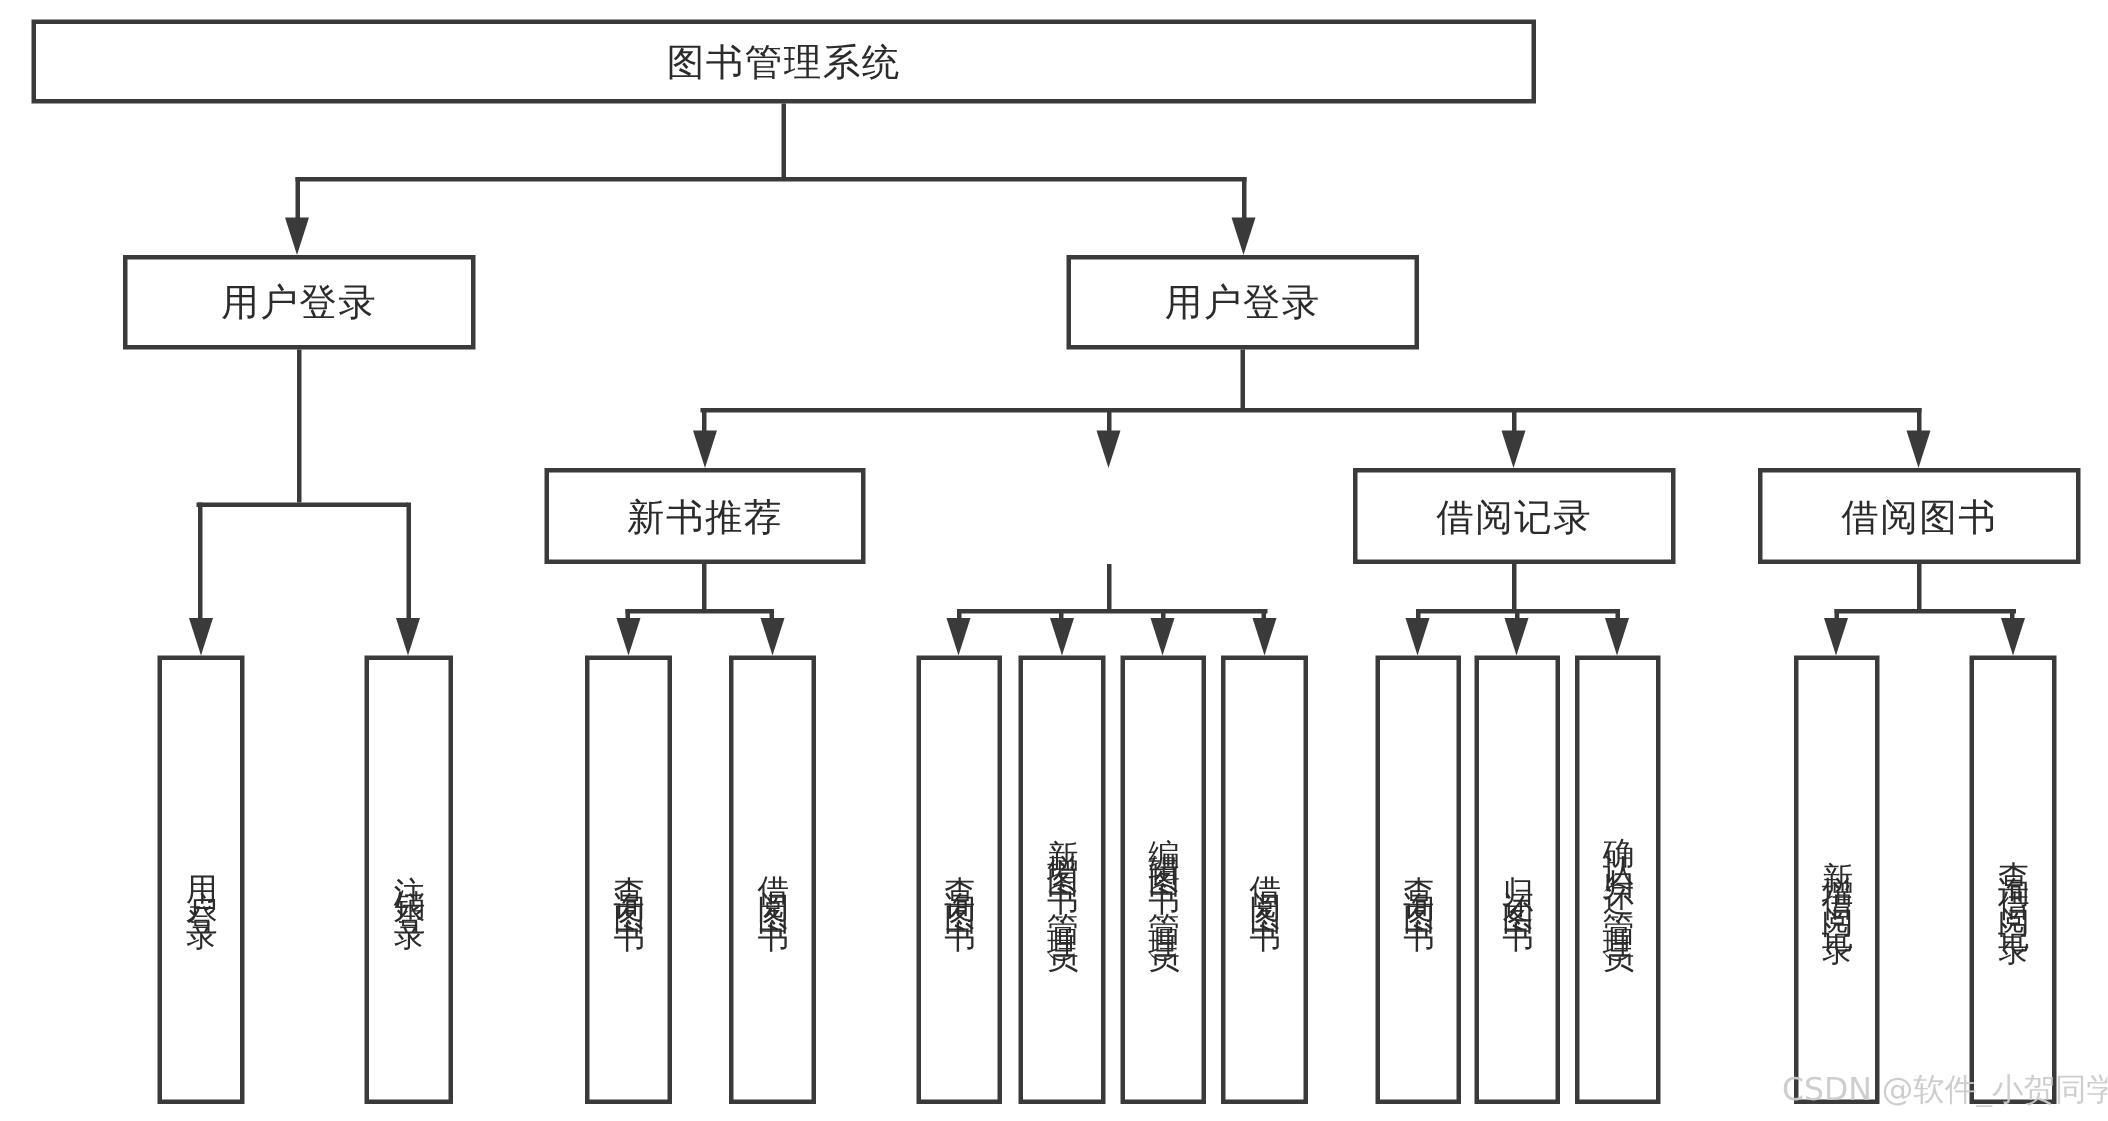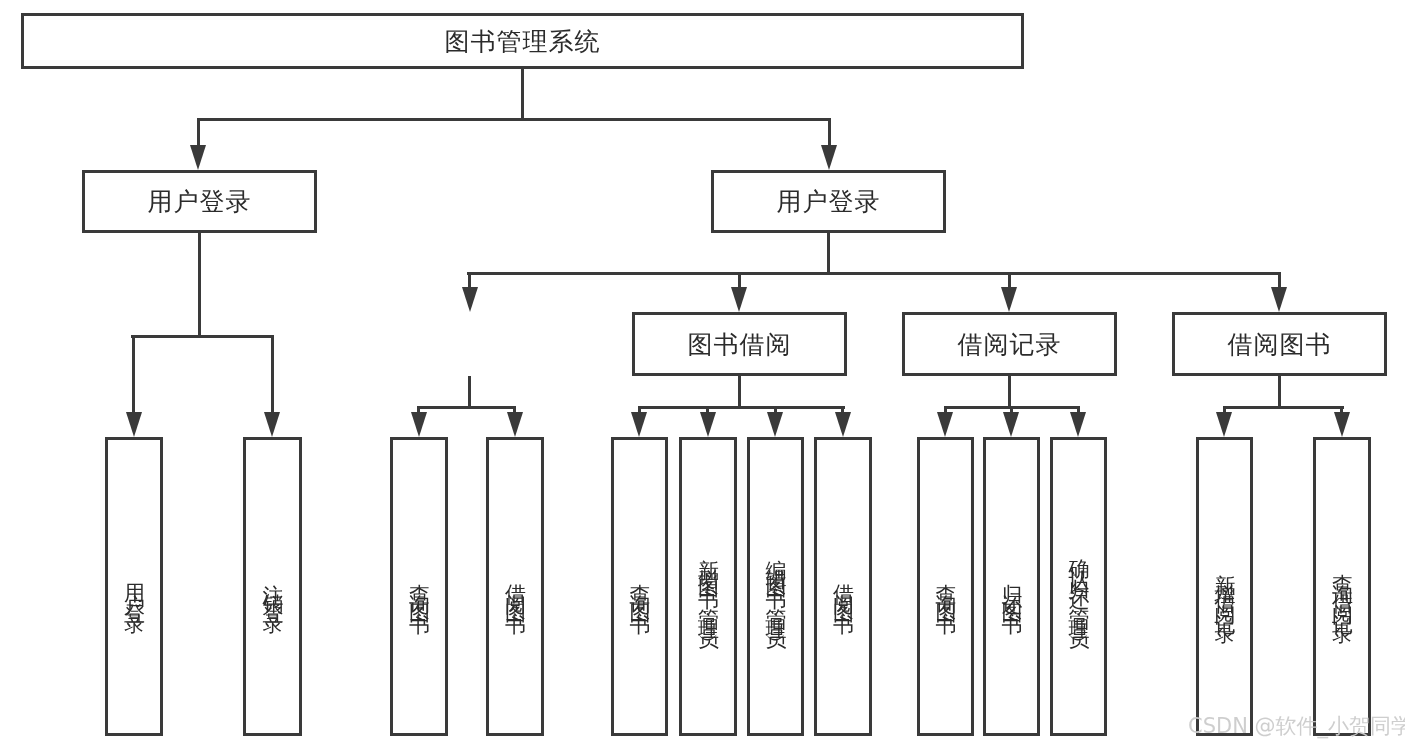--- a/index.html
+++ b/index.html
@@ -48,22 +48,22 @@
     <span>图书管理系统</span>
   </div>
 
   <div class="node h" style="left:82px;top:170px;width:235px;height:63px;">
     <span>用户登录</span>
   </div>
   <div class="node h" style="left:711px;top:170px;width:235px;height:63px;">
     <span>用户登录</span>
   </div>
 
-  <div class="node h" style="left:632px;top:312px;width:215px;height:64px;">
-    <span>图书借阅</span>
+  <div class="node h" style="left:363px;top:312px;width:214px;height:64px;">
+    <span>新书推荐</span>
   </div>
   <div class="node h" style="left:902px;top:312px;width:215px;height:64px;">
     <span>借阅记录</span>
   </div>
   <div class="node h" style="left:1172px;top:312px;width:215px;height:64px;">
     <span>借阅图书</span>
   </div>
 
   <div class="node leaf" style="left:105px;top:437px;width:58px;height:299px;">
     <span class="vtext">用户登录</span>

